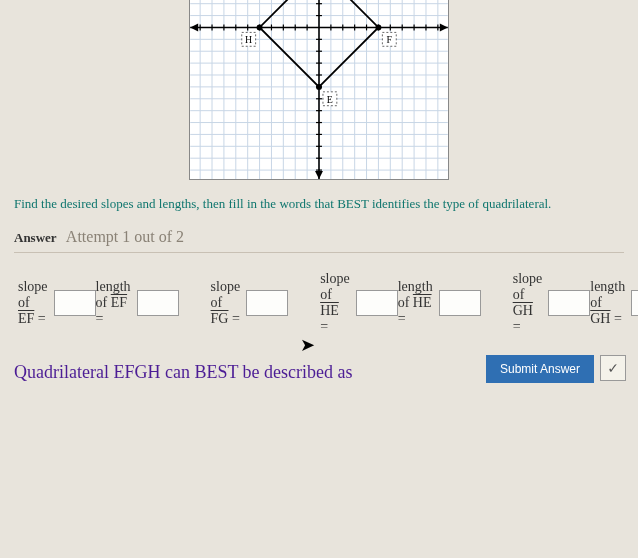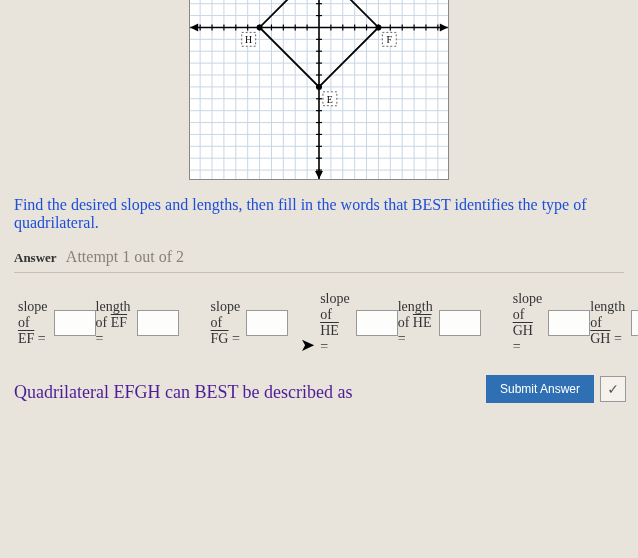--- a/index.html
+++ b/index.html
@@ -15,22 +15,22 @@
       display: flex;
       justify-content: center;
       margin-top: -30px;
     }
     .graph {
       background: #fff;
       border: 1px solid #888;
     }
     .instruction {
       padding: 16px 14px 10px 14px;
-      font-size: 16px;
-      color: #1d4ed8;
+      font-size: 13px;
+      color: #0f766e;
     }
     .answer-section {
       padding: 6px 14px;
     }
     .answer-header {
       font-size: 13px;
       padding-bottom: 6px;
       border-bottom: 1px solid #c8c0b4;
       margin-bottom: 18px;
     }
@@ -48,21 +48,21 @@
       font-size: 13px; 
       text-align: center;
     }
     .bottom-row {
       display: flex;
       justify-content: space-between;
       align-items: flex-end;
       padding: 14px 12px 0 14px;
     }
     .conclusion { font-size: 18px; color: #4c1d95; }
-    .submit-area { display: flex; align-items: center; gap: 6px; }
+    .submit-area { display: flex; align-items: flex-start; gap: 6px; }
     .submit-btn {
       background: #2f6fb3;
       color: #fff;
       border: none;
       padding: 7px 14px;
       font-size: 12px;
       cursor: pointer;
     }
     .check-btn {
       width: 26px;

